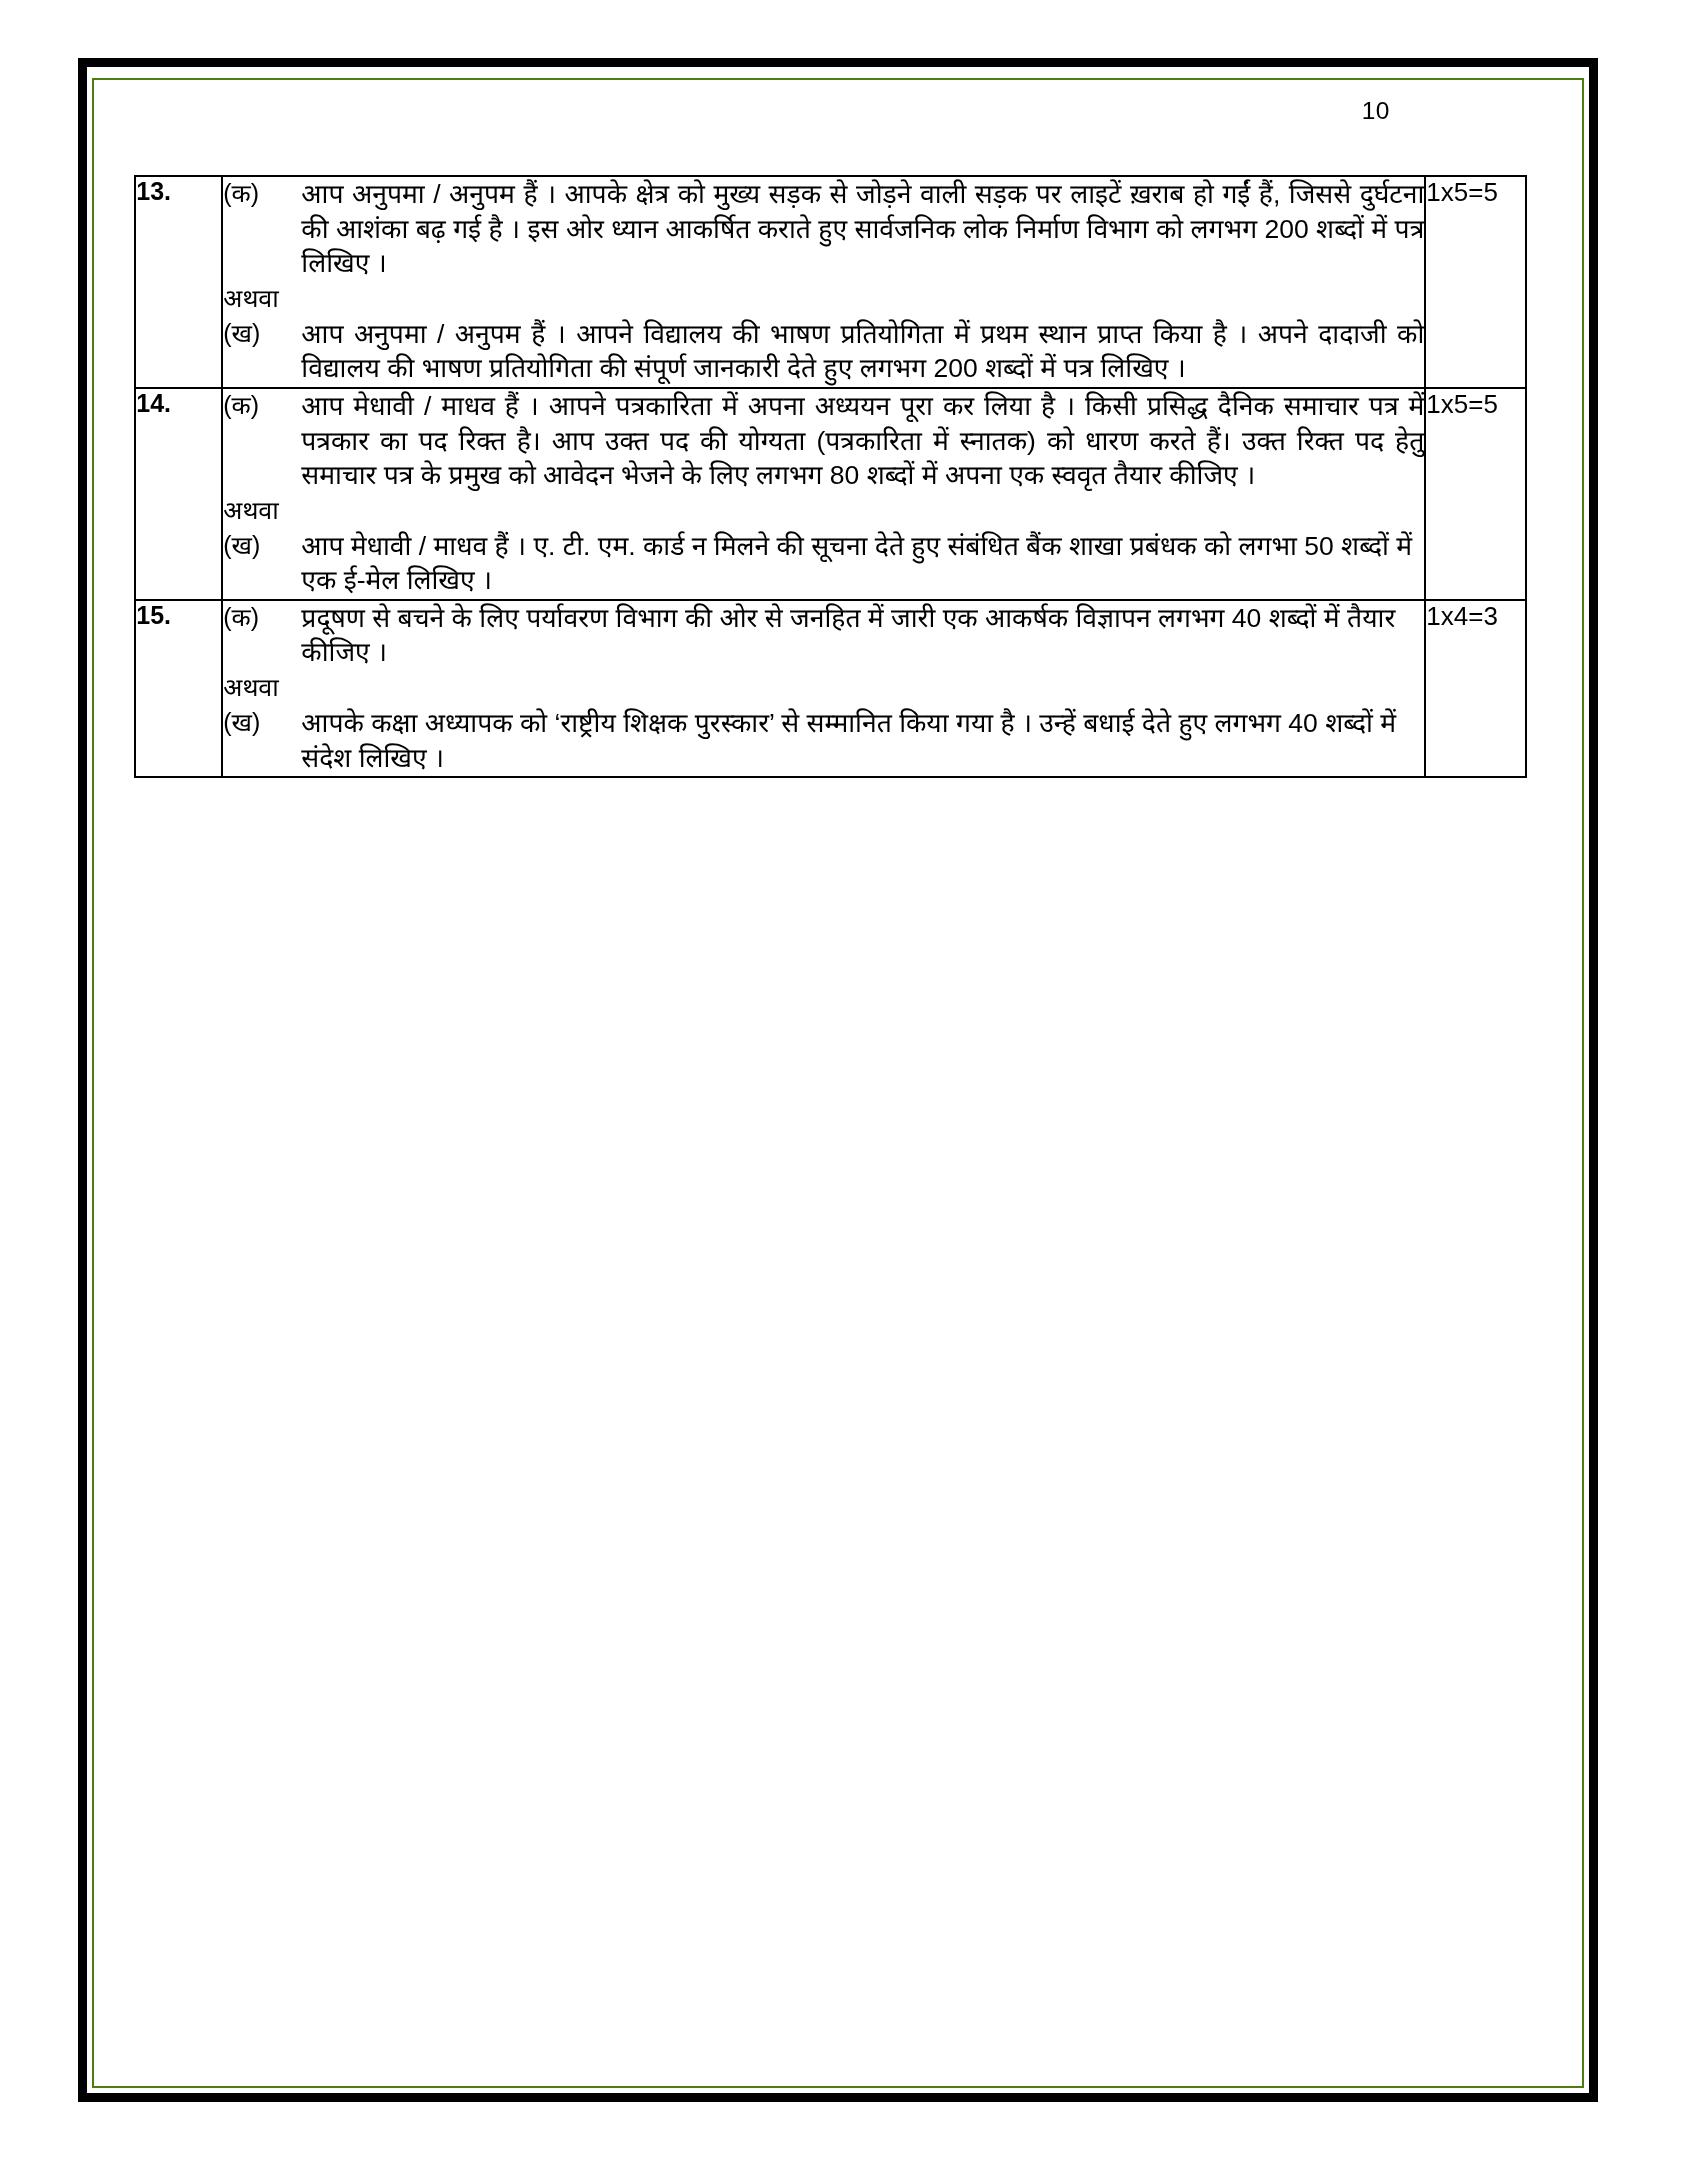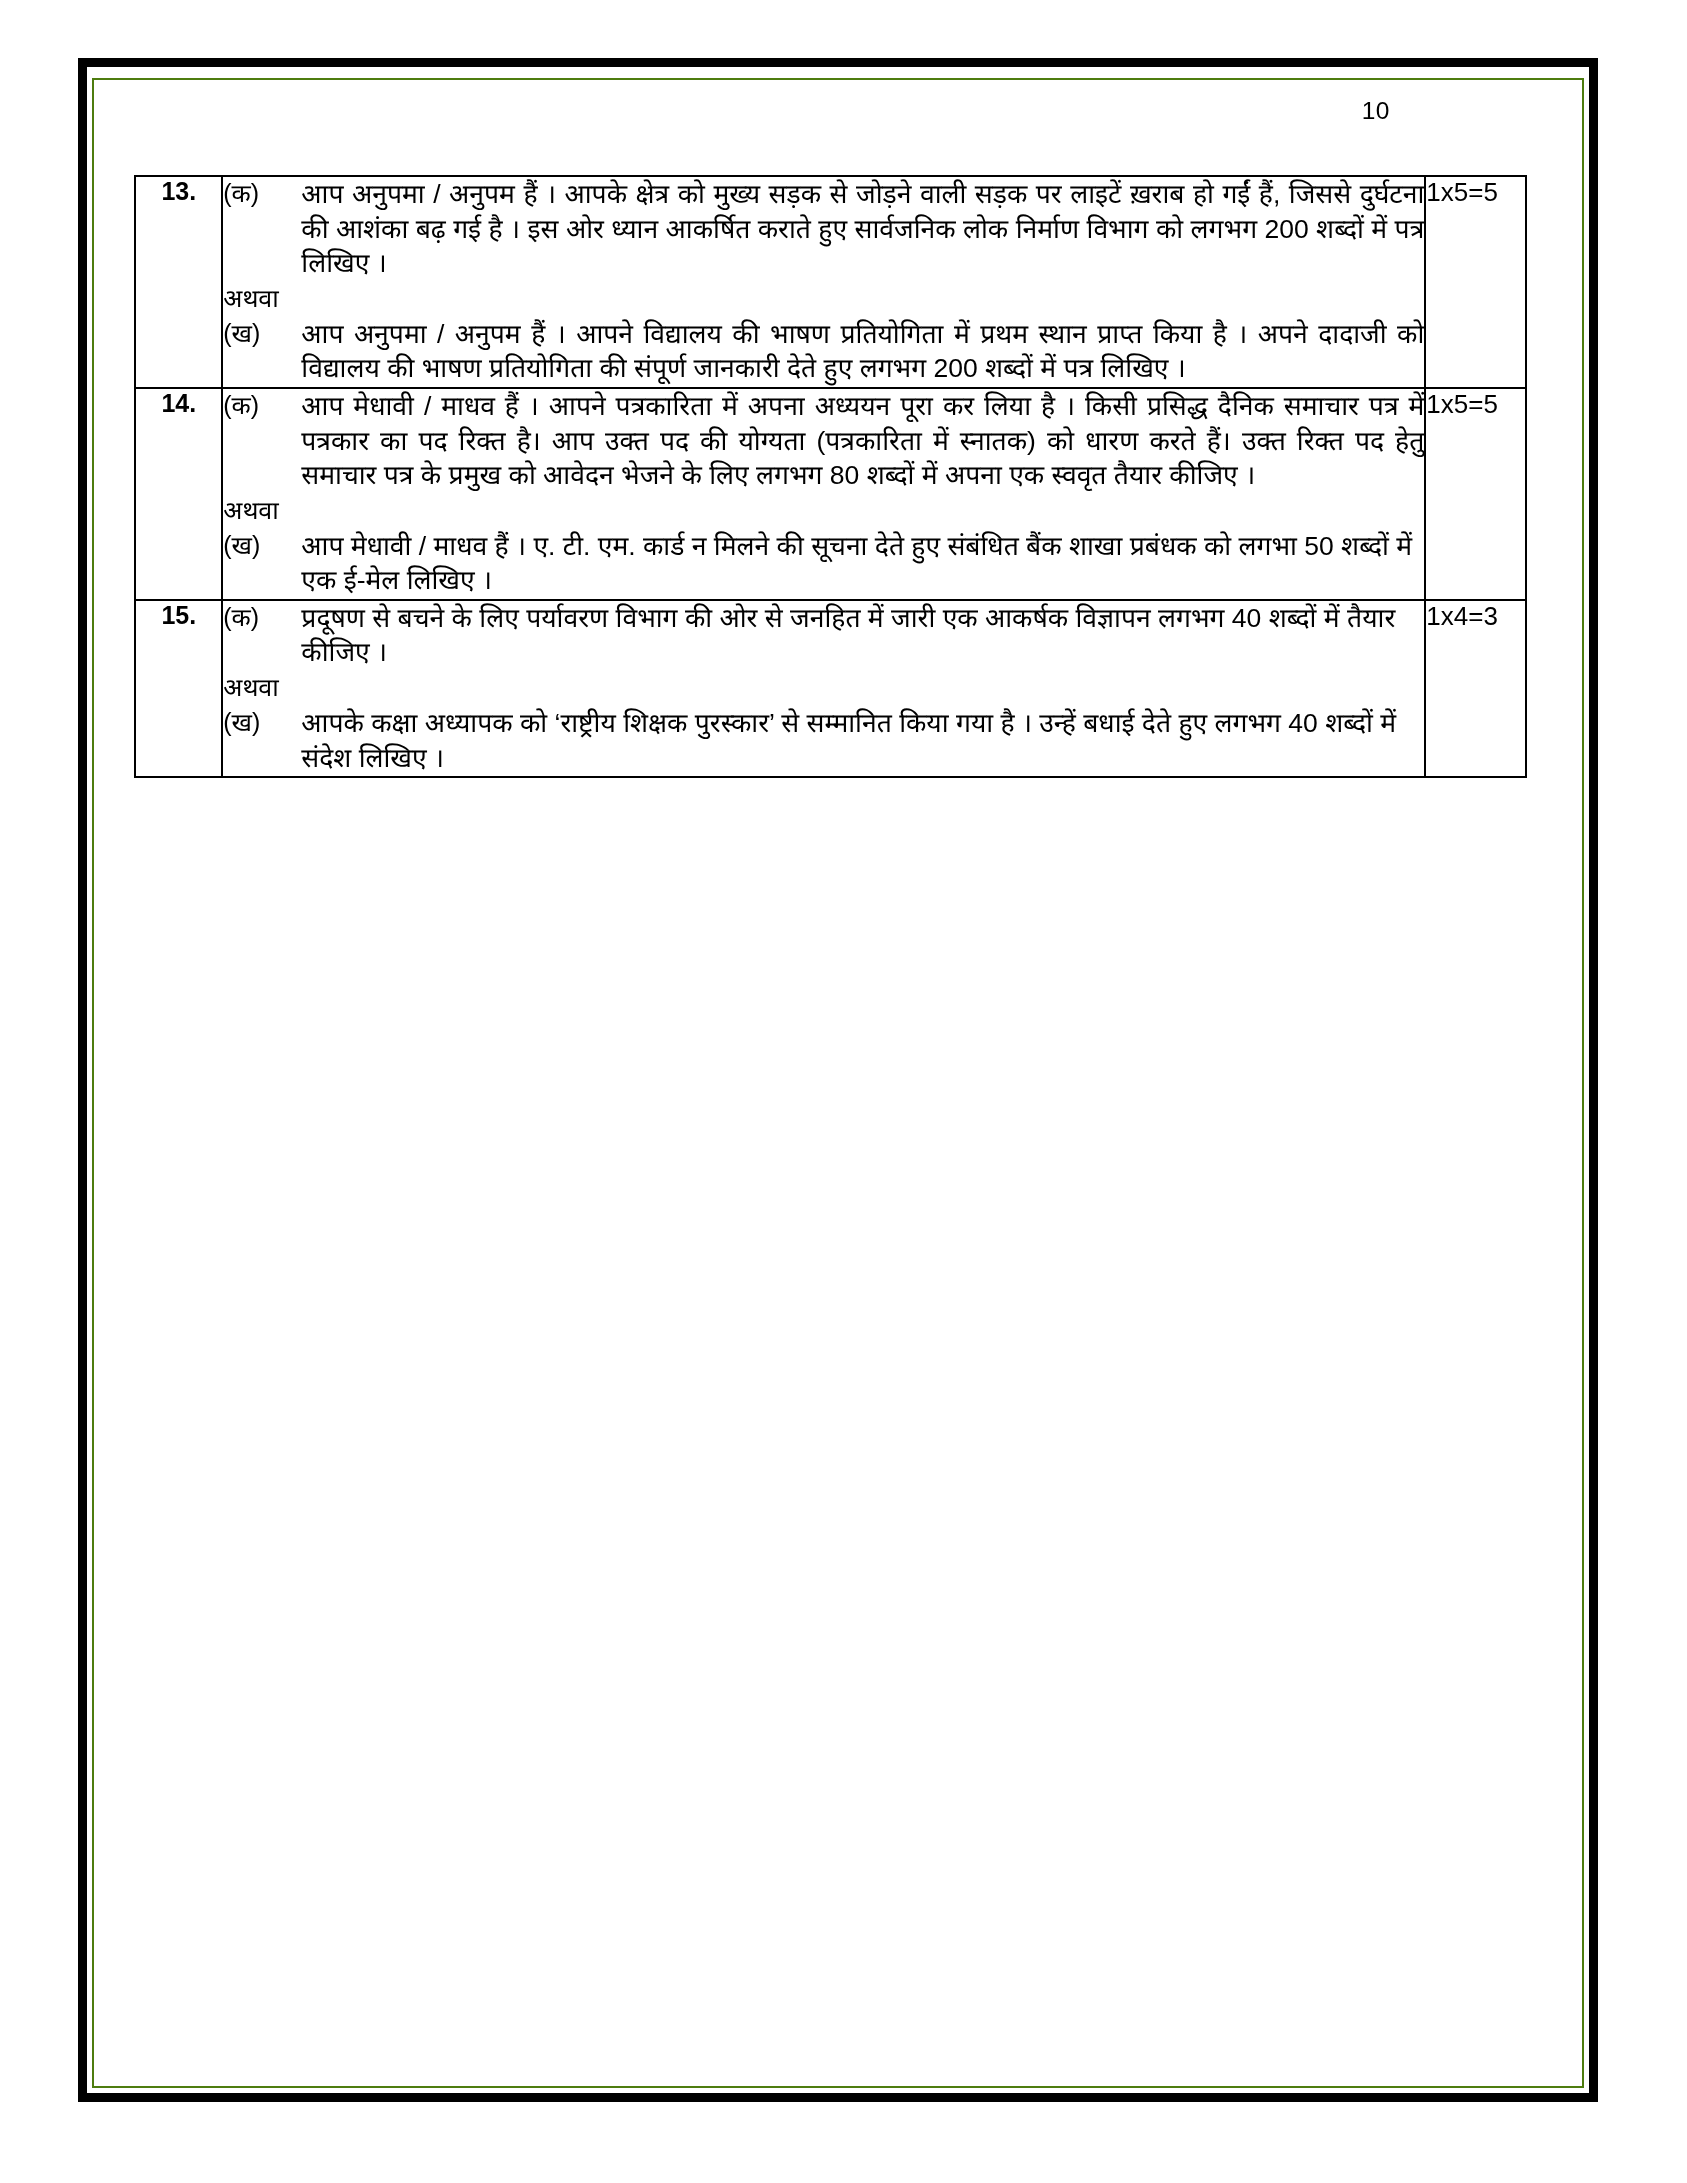--- a/index.html
+++ b/index.html
@@ -65,21 +65,20 @@
     border-collapse: collapse;
     table-layout: fixed;
   }
   table.qtable td {
     border: 2px solid #000;
     vertical-align: top;
     padding: 0;
   }
   td.col-num {
     width: 85px;
-    text-align: center;
     font-family: "Liberation Sans", "DejaVu Sans", sans-serif;
     font-weight: bold;
     font-size: 25px;
     padding-top: 10.6px;
   }
   td.col-body {
     width: 1201px;
     padding: 6.6px 9.3px 10.6px 9.3px;
   }
   td.col-marks {

